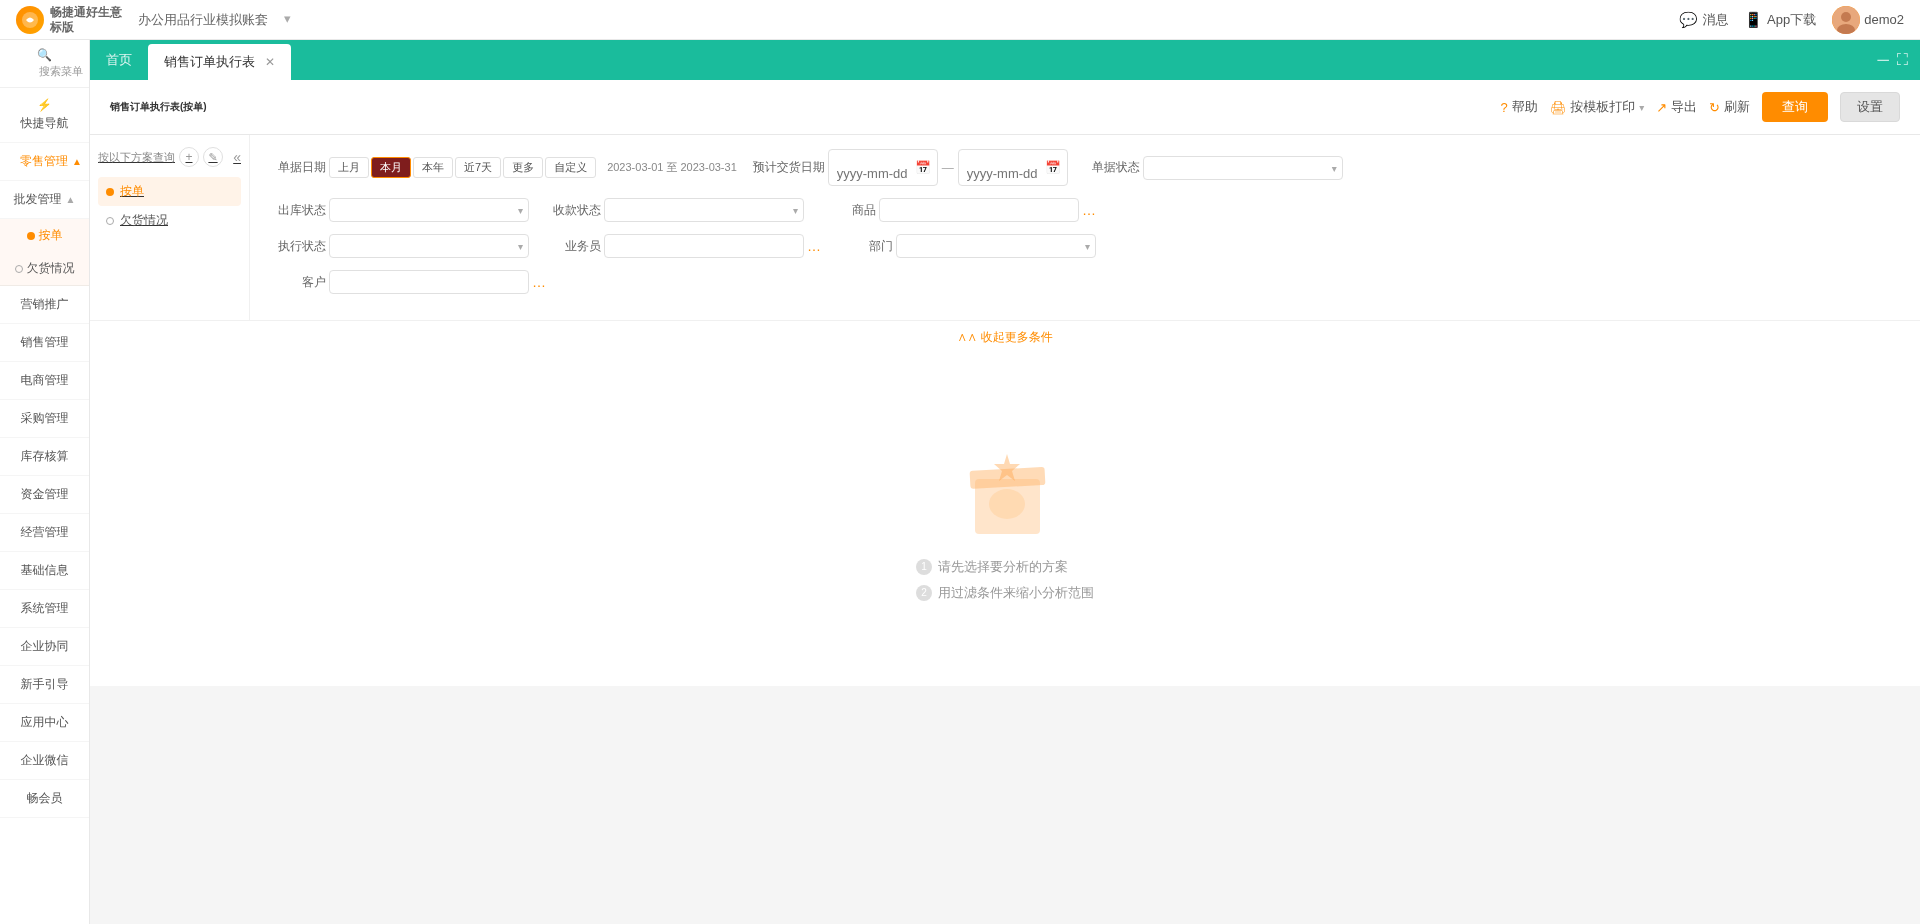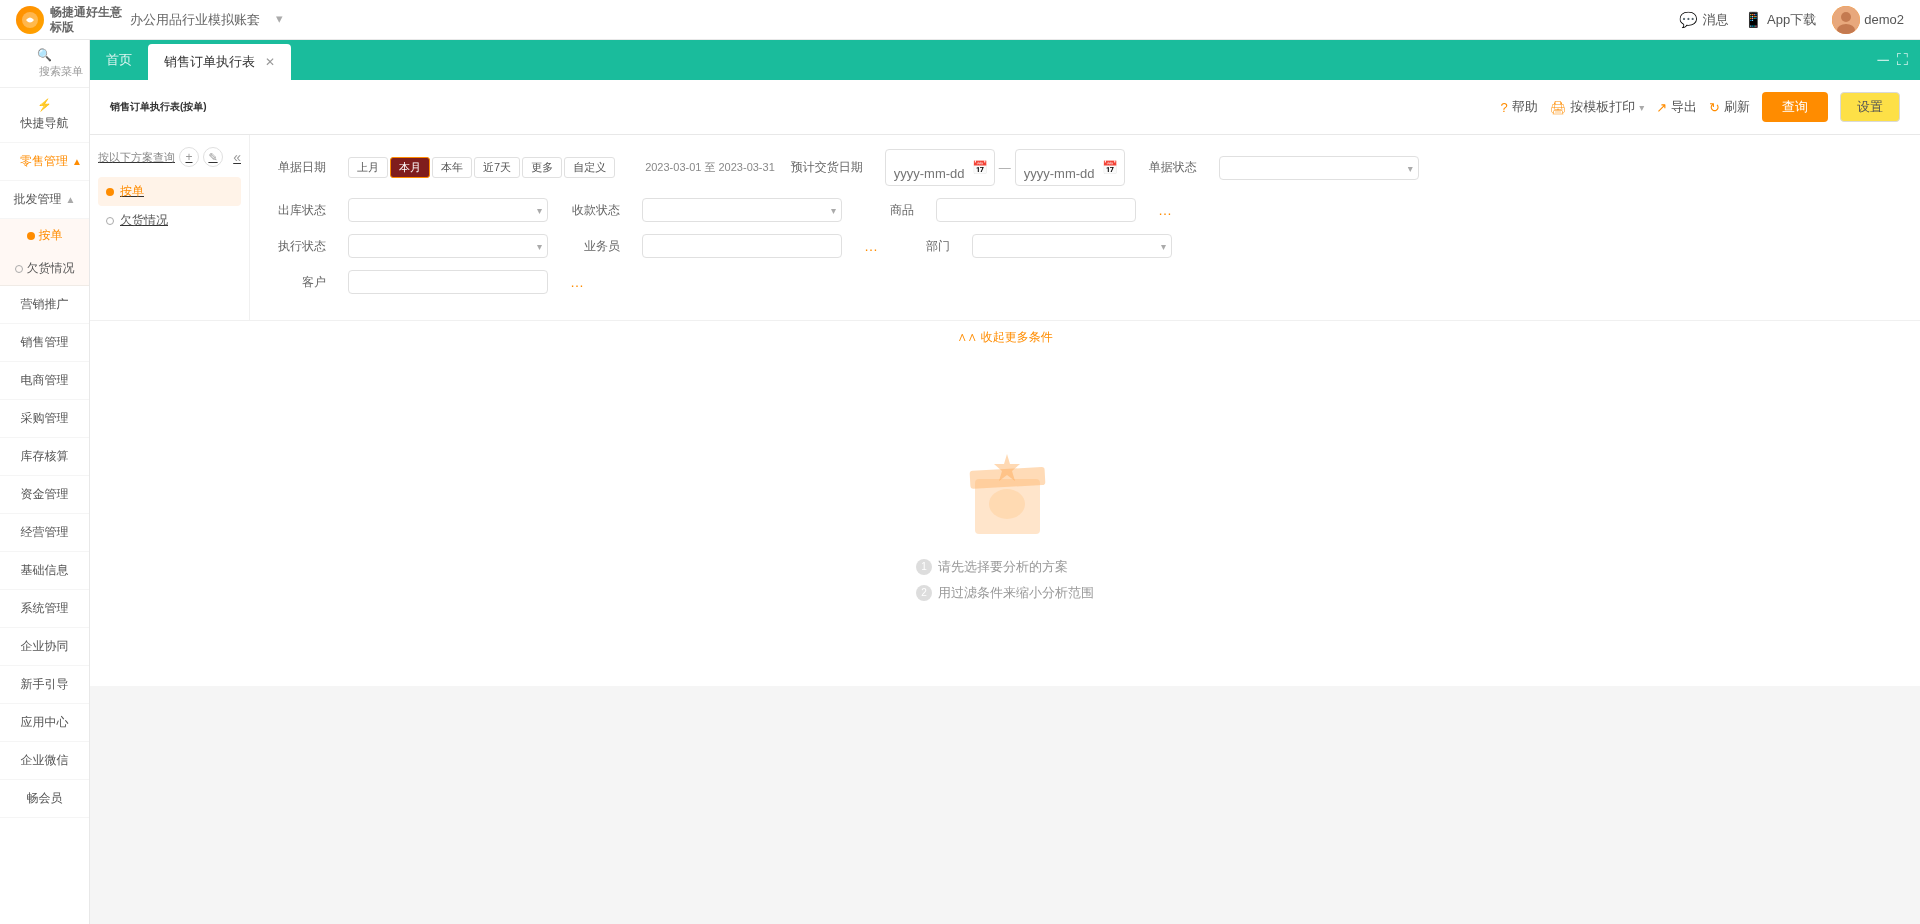--- a/index.html
+++ b/index.html
@@ -41,21 +41,21 @@
     .logo-text {
       font-size: 12px;
       color: #666;
       line-height: 1.2;
       font-weight: bold;
     }
     .breadcrumb-nav {
       display: flex;
       align-items: flex-start;
       gap: 16px;
-      margin-left: 0;
+      margin-left: 8px;
       color: #666;
       font-size: 13px;
     }
     .top-header-right {
       display: flex;
       align-items: center;
       gap: 16px;
       color: #555;
       font-size: 13px;
     }
@@ -235,21 +235,21 @@
     .btn-primary {
       background: #ff8c00;
       color: white;
       border: none;
       padding: 6px 20px;
       border-radius: 4px;
       cursor: pointer;
       font-size: 13px;
     }
     .btn-secondary {
-      background: #fde047;
+      background: #e5e5e5;
       color: #555;
       border: 1px solid #d9d9d9;
       padding: 5px 16px;
       border-radius: 4px;
       cursor: pointer;
       font-size: 13px;
     }
 
     
     .filter-panel {
@@ -324,21 +324,21 @@
     .filter-row {
       display: flex;
       align-items: center;
       gap: 16px;
       margin-bottom: 12px;
       flex-wrap: wrap;
     }
     .filter-group {
       display: flex;
       align-items: center;
-      gap: 22px;
+      gap: 3px;
     }
     .filter-label {
       font-size: 12px;
       color: #666;
       white-space: nowrap;
       min-width: 56px;
       text-align: right;
     }
     .filter-input {
       border: 1px solid #e0e0e0;

